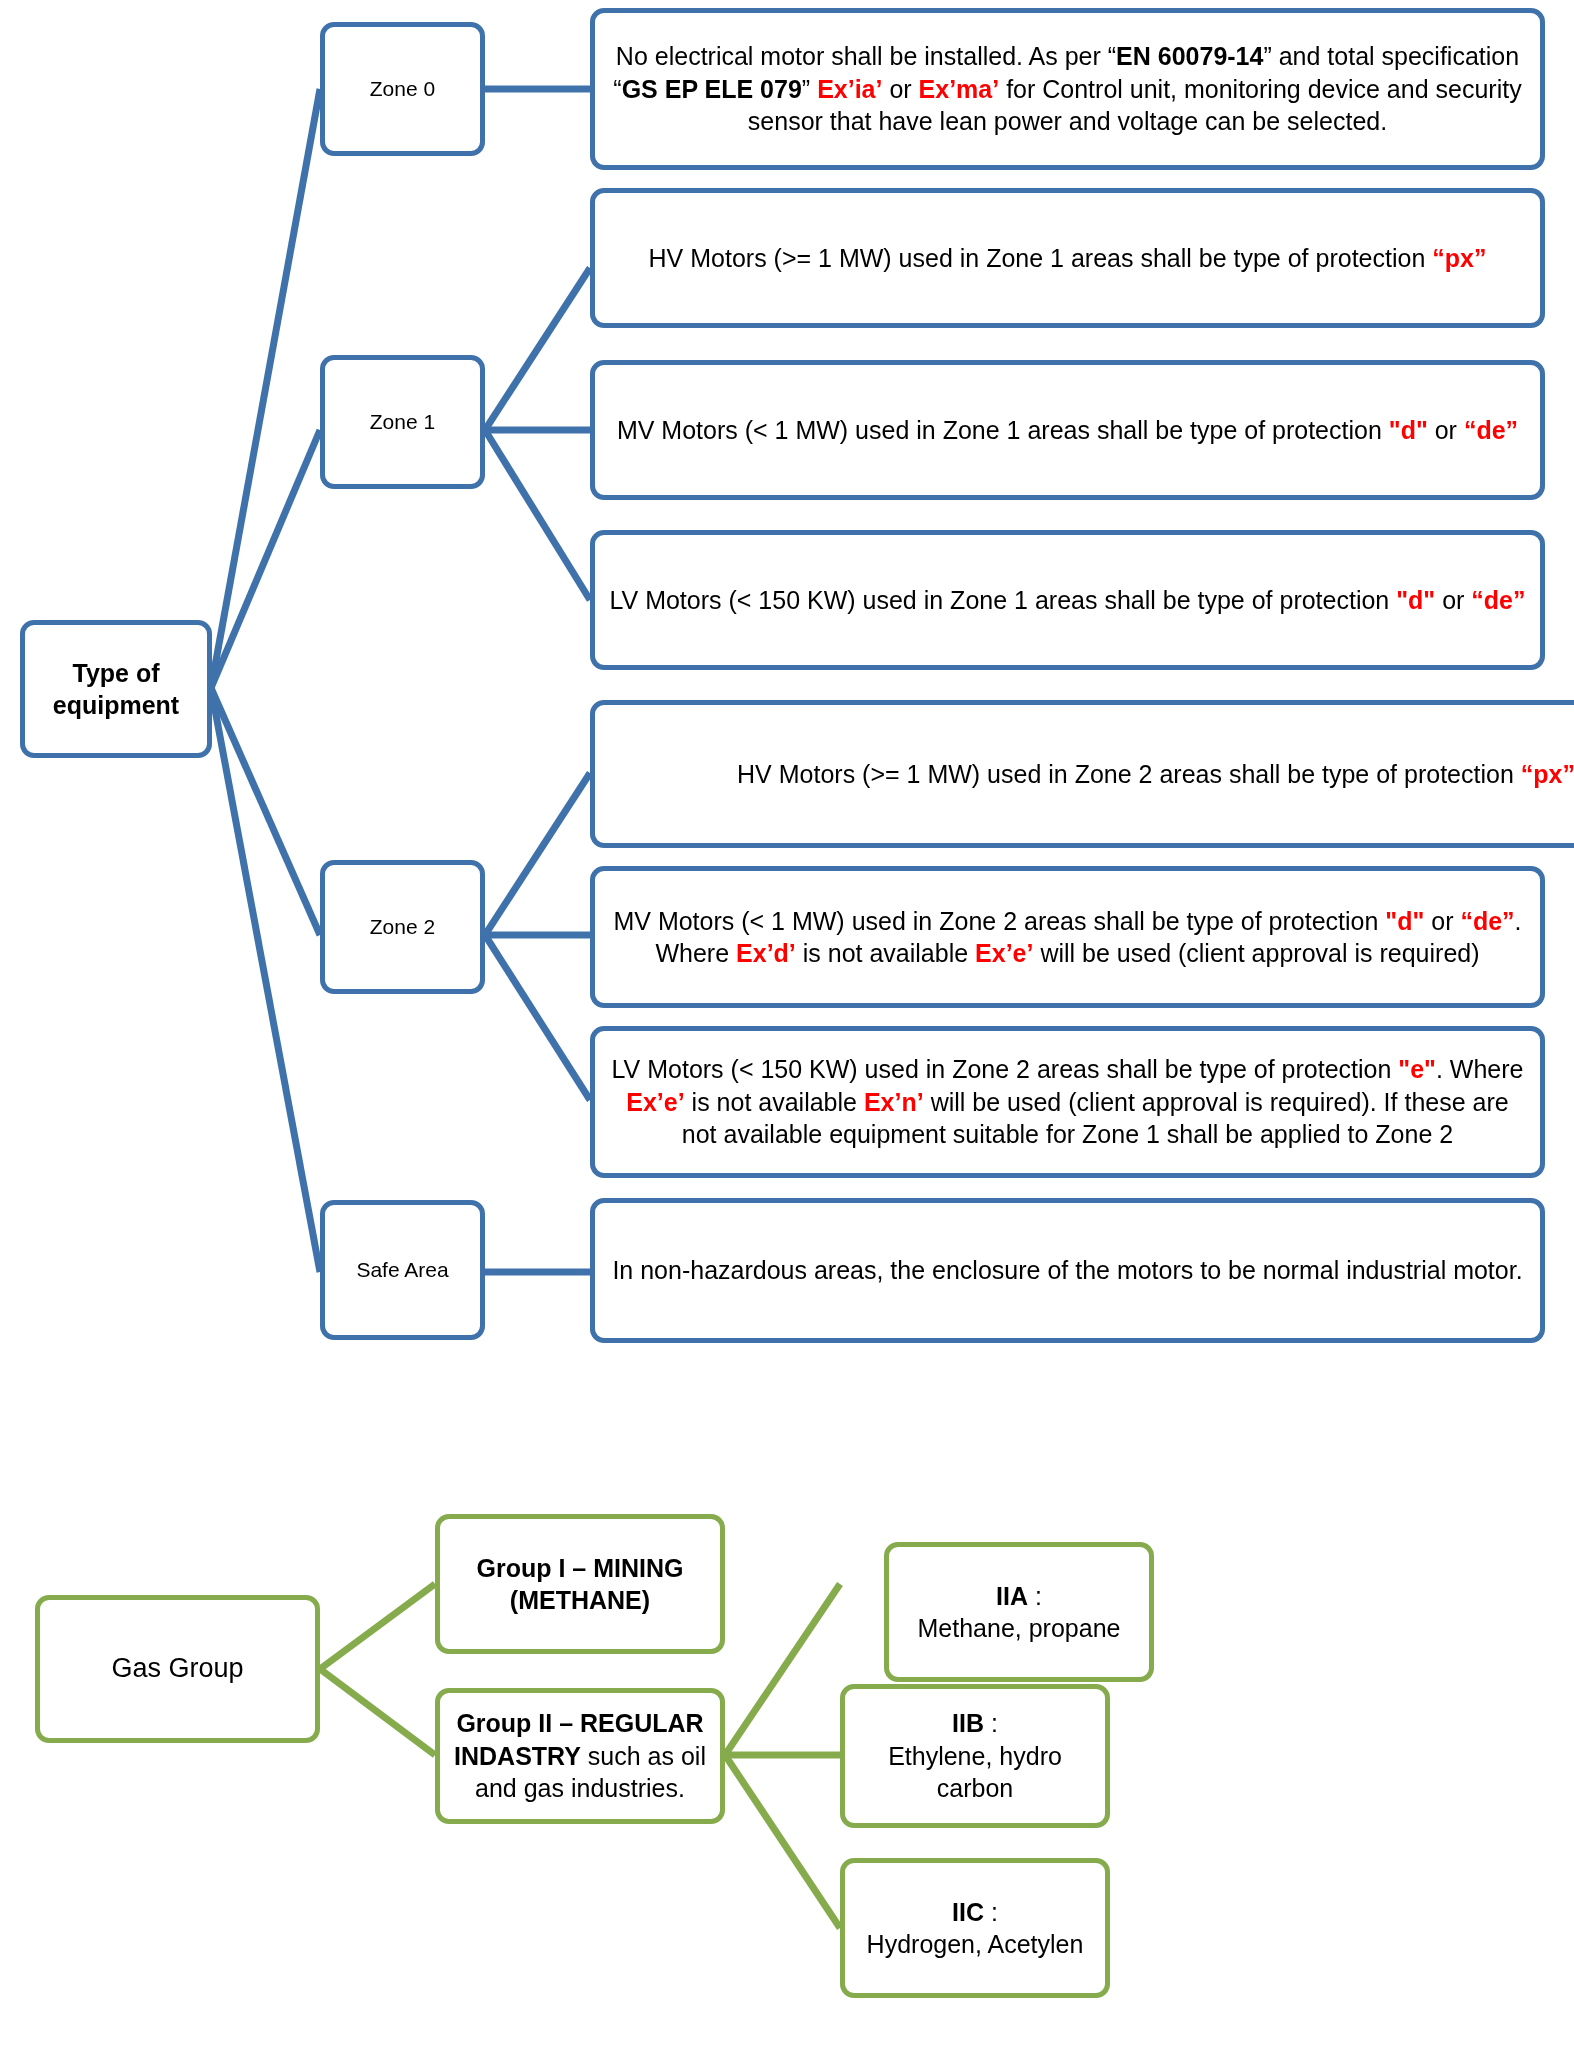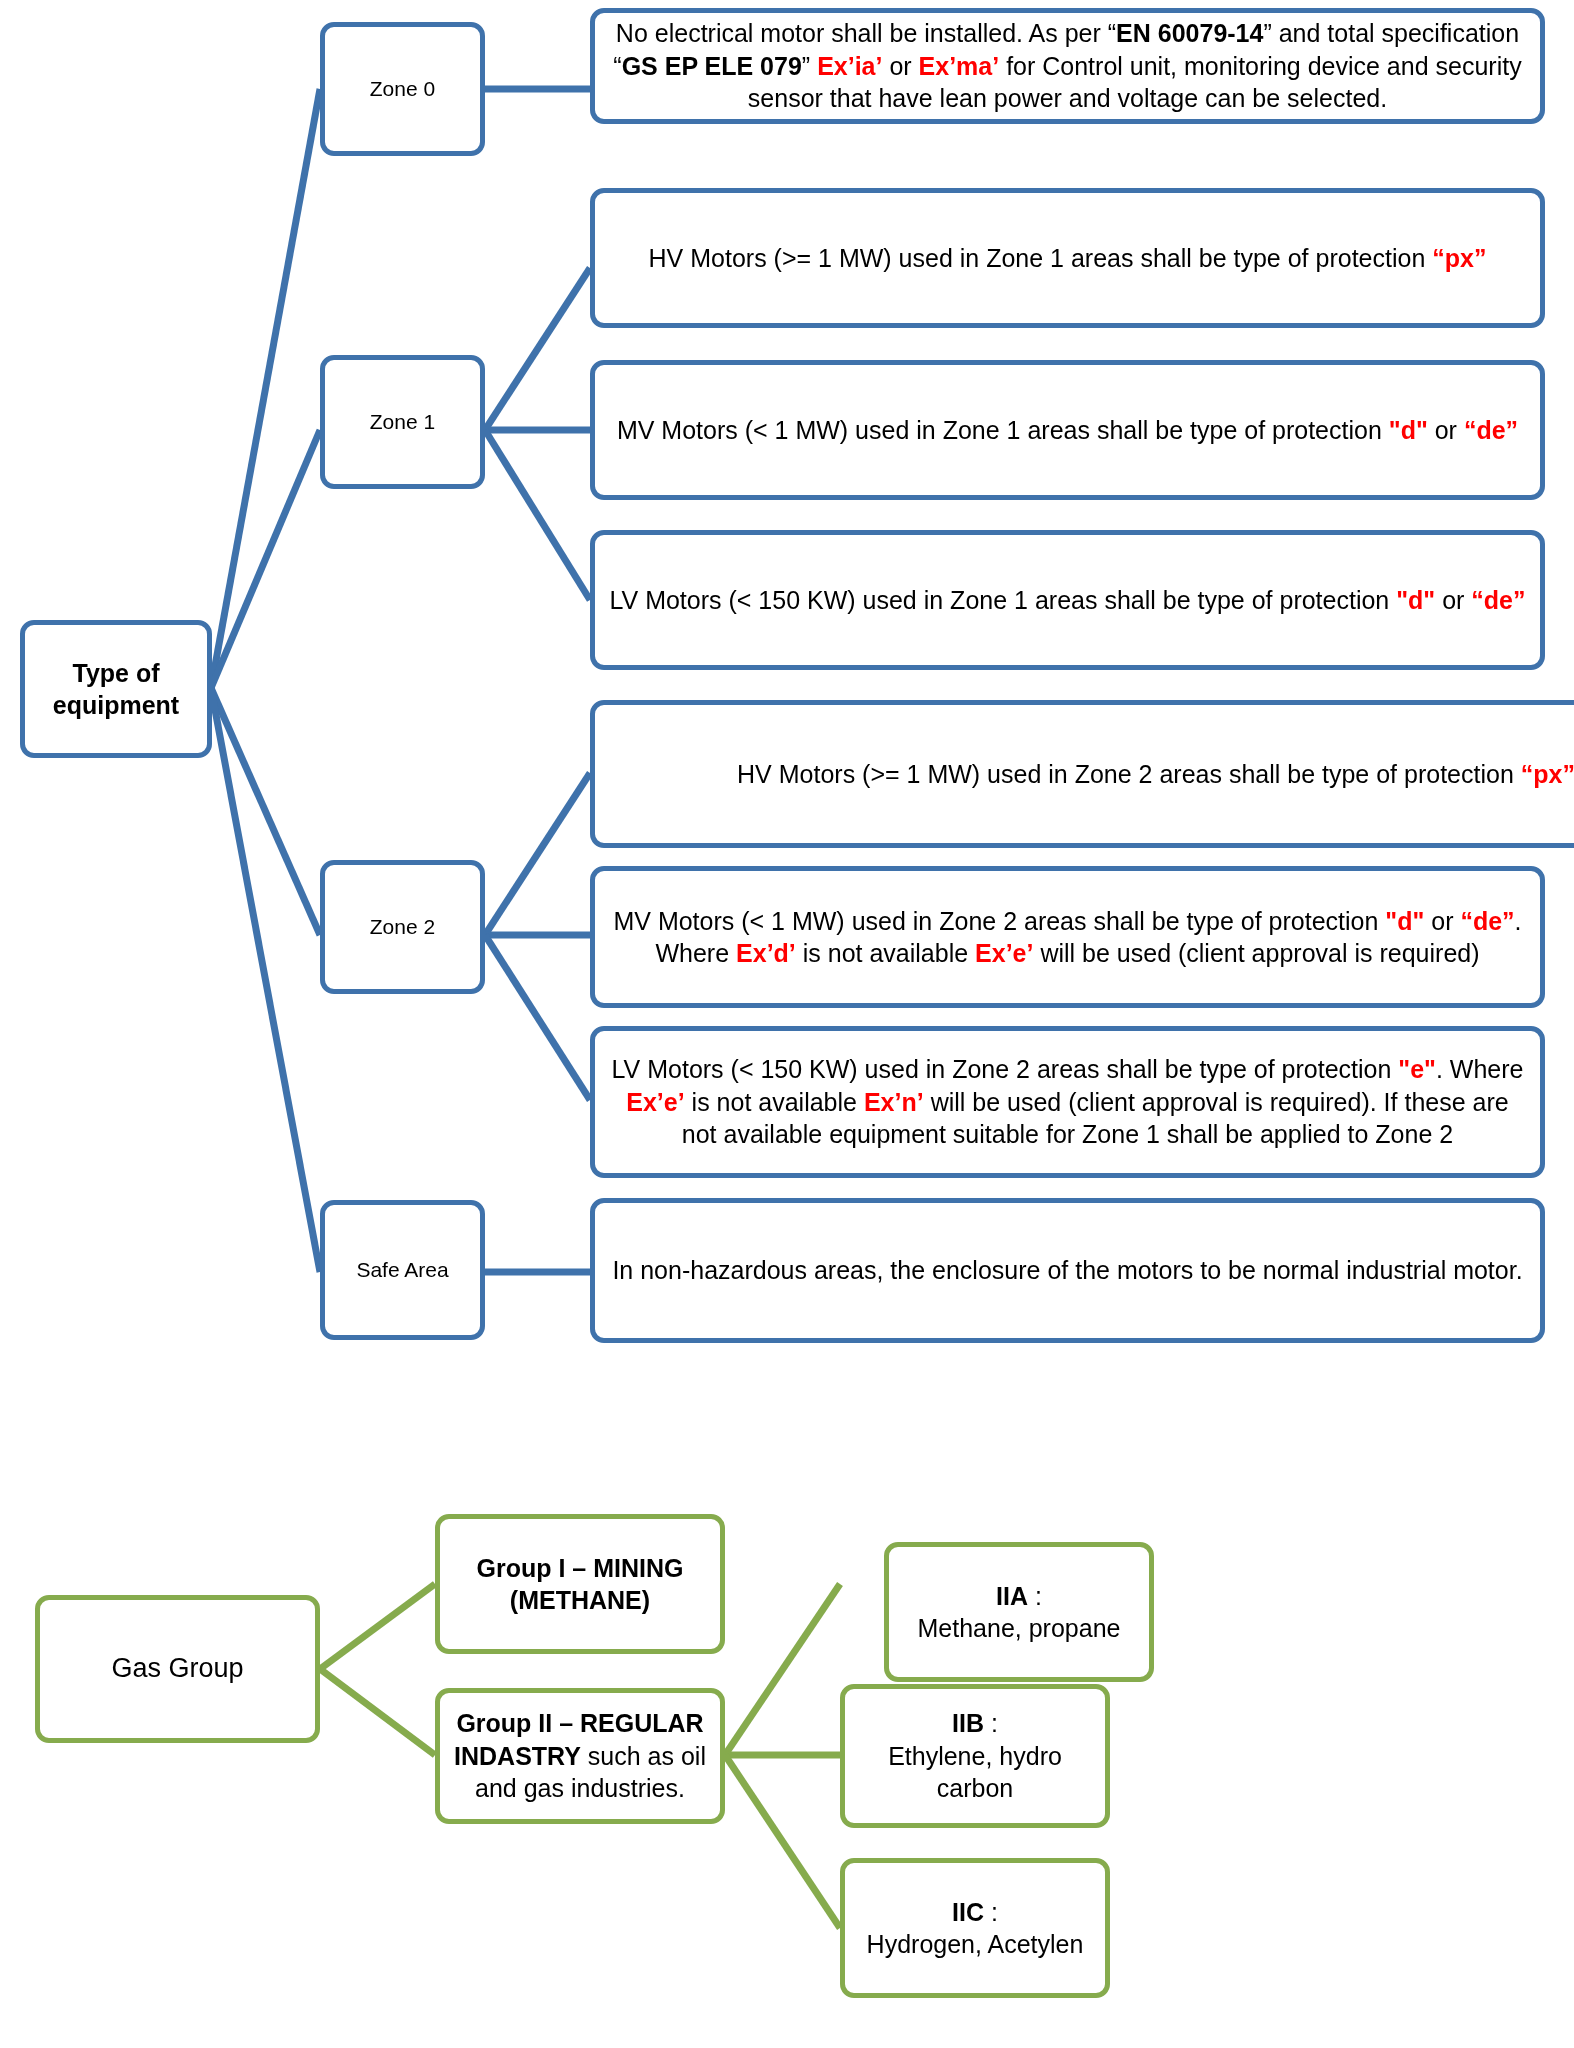--- a/index.html
+++ b/index.html
@@ -104,21 +104,21 @@
   </div>
 
   <div class="node blue" style="left:320px; top:860px; width:165px; height:134px;">
     <span class="txt t-zone">Zone 2</span>
   </div>
 
   <div class="node blue" style="left:320px; top:1200px; width:165px; height:140px;justify-content:flex-end;">
     <span class="txt t-zone">Safe Area</span>
   </div>
 
-  <div class="node blue" style="left:590px; top:8px; width:955px; height:116px;">
+  <div class="node blue" style="left:590px; top:8px; width:955px; height:162px;">
     <span class="txt t-desc">No electrical motor shall be installed. As per “<b class="bk">EN 60079-14</b>” and total specification “<b class="bk">GS EP ELE 079</b>” <span class="rd">Ex’ia’</span> or <span class="rd">Ex’ma’</span> for Control unit, monitoring device and security sensor that have lean power and voltage can be selected.</span>
   </div>
 
   <div class="node blue" style="left:590px; top:188px; width:955px; height:140px;">
     <span class="txt t-desc">HV Motors (&gt;= 1 MW) used in Zone 1 areas shall be type of protection <span class="rd">“px”</span></span>
   </div>
 
   <div class="node blue" style="left:590px; top:360px; width:955px; height:140px;">
     <span class="txt t-desc">MV Motors (&lt; 1 MW) used in Zone 1 areas shall be type of protection <span class="rd">"d"</span> or <span class="rd">“de”</span></span>
   </div>

